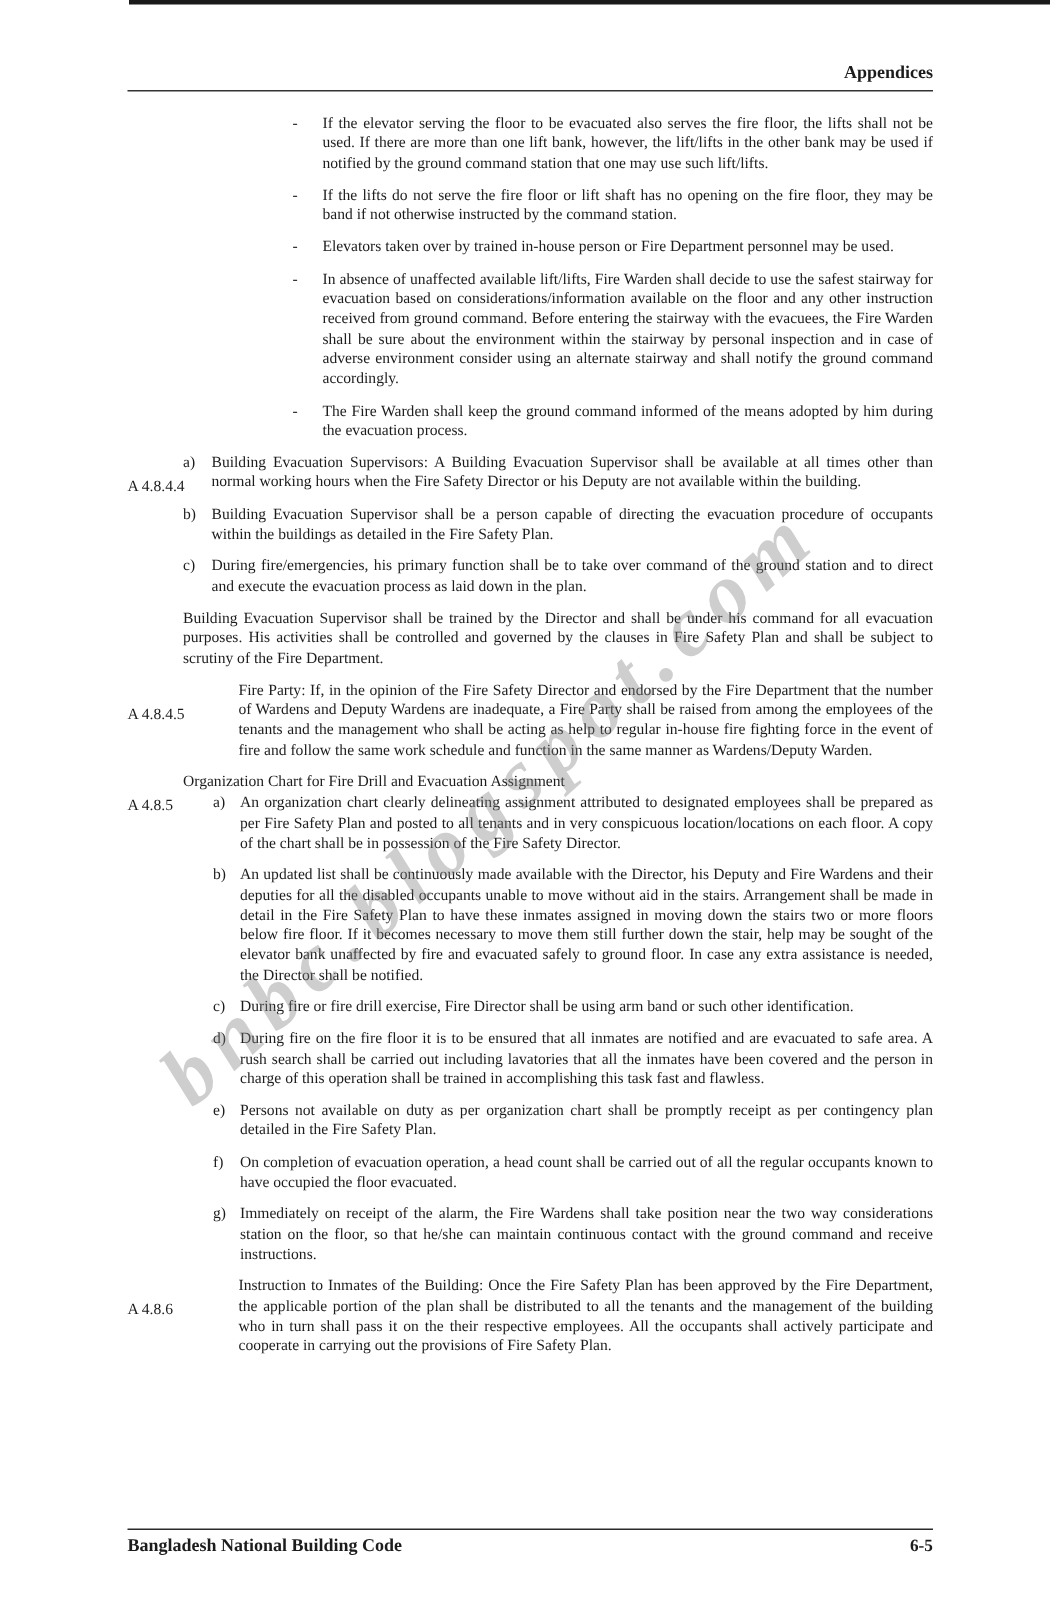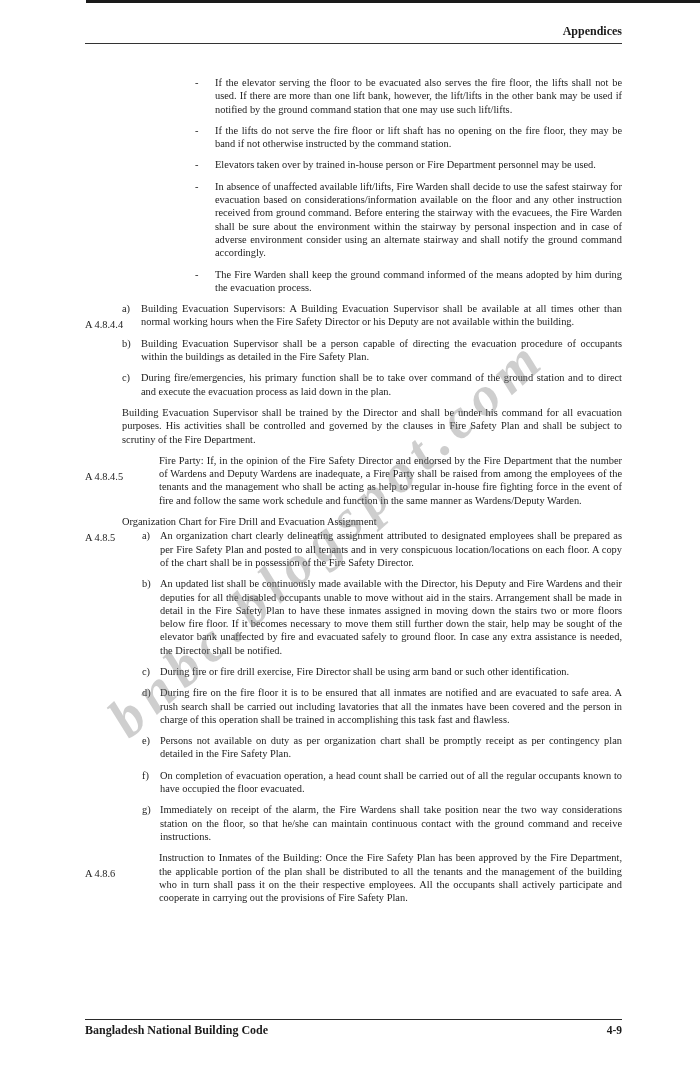--- a/index.html
+++ b/index.html
@@ -15,21 +15,21 @@
     color: #1c1c1c;
     overflow: hidden;
   }
   .scan-edge {
     position: absolute;
     top: 0; left: 86px; right: 0; height: 3px;
     background: #1a1a1a;
   }
   .header {
     position: absolute;
-    top: 25px; left: 85px; width: 537px;
+    top: 42px; left: 85px; width: 537px;
     text-align: right;
     font-weight: bold;
     font-size: 12px;
     padding-bottom: 5px;
     border-bottom: 1.3px solid #333;
   }
   .content {
     position: absolute;
     top: 76px; left: 85px; width: 537px;
     z-index: 1;
@@ -184,16 +184,16 @@
     <div class="secrow">
       <div class="secnum">A 4.8.6</div>
       <div class="secbody just">Instruction to Inmates of the Building: Once the Fire Safety Plan has been approved by the Fire Department, the applicable portion of the plan shall be distributed to all the tenants and the management of the building who in turn shall pass it on the their respective employees. All the occupants shall actively participate and cooperate in carrying out the provisions of Fire Safety Plan.</div>
     </div>
 
   </div>
 
   <div class="footer-rule"></div>
   <div class="footer">
     <span class="ftitle">Bangladesh National Building Code</span>
-    <span class="fpage">4-9</span>
+    <span class="fpage">6-5</span>
   </div>
 
 </div>
 
 </body></html>

